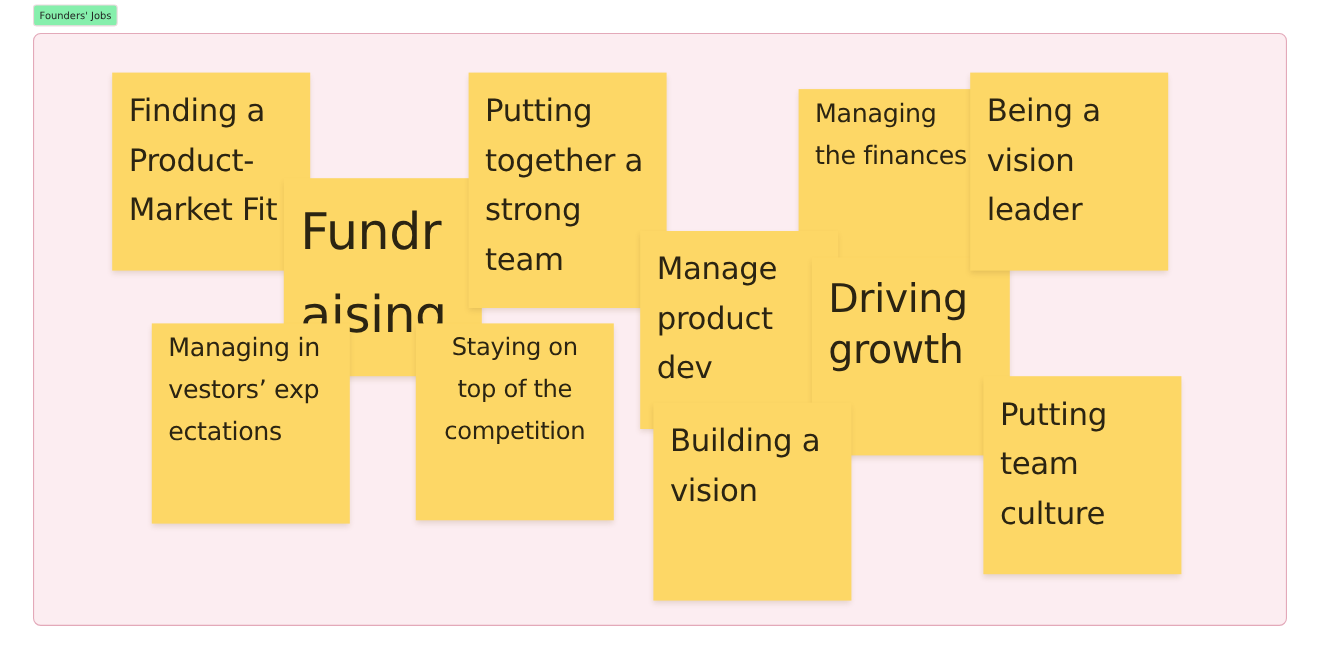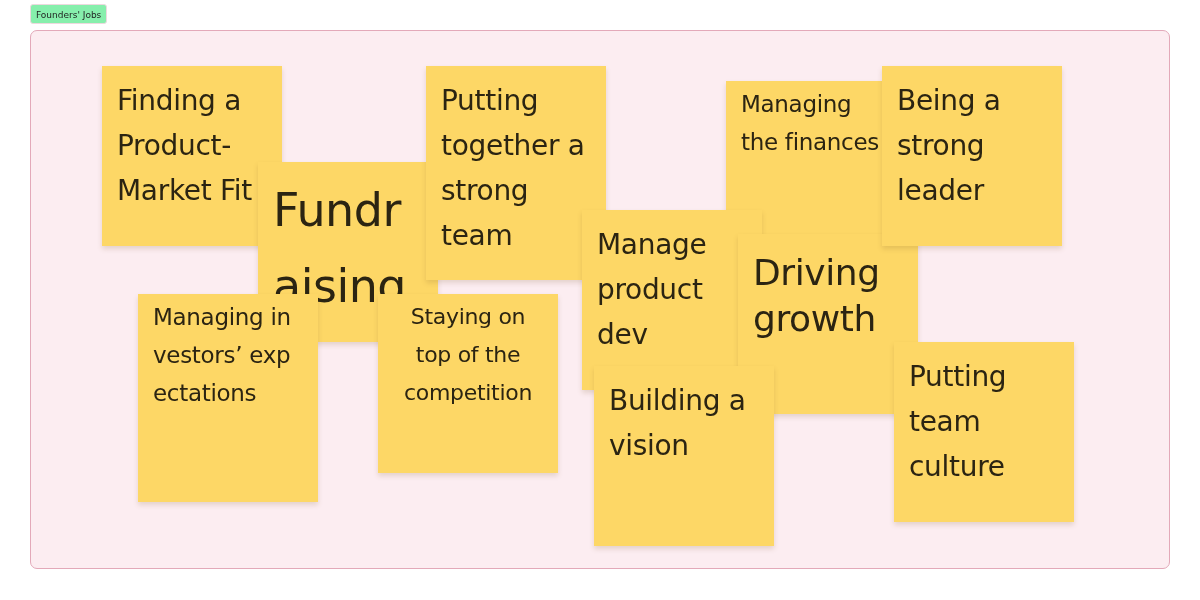--- a/index.html
+++ b/index.html
@@ -41,42 +41,42 @@
 </div>
 
 <div class="note s48" style="left:258px; top:162px; z-index:2;">
   <span class="txt">Fundraising</span>
 </div>
 
 <div class="note s28" style="left:426px; top:66px; height:214px; z-index:3;">
   <span class="txt">Putting together a strong team</span>
 </div>
 
-<div class="note s24" style="left:138px; top:294px; height:208px; z-index:4; font-size:23px; line-height:38px;">
+<div class="note s24" style="left:138px; top:294px; height:182px; z-index:4; font-size:23px; line-height:38px;">
   <span class="txt" style="word-break:break-all;">Managing investors’ expectations</span>
 </div>
 
 <div class="note s24" style="left:378px; top:294px; height:179px; z-index:4;text-align:center;">
   <span class="txt">Staying on top of the competition</span>
 </div>
 
 <div class="note s24" style="left:726px; top:81px; z-index:5; font-size:23px; white-space:normal;">
   <span class="txt">Managing the finances</span>
 </div>
 
 <div class="note s28" style="left:582px; top:210px; z-index:6;">
   <span class="txt">Manage product dev</span>
 </div>
 
 <div class="note s38" style="left:738px; top:234px; z-index:7;">
   <span class="txt">Driving growth</span>
 </div>
 
 <div class="note s28" style="left:882px; top:66px; z-index:8;">
-  <span class="txt">Being a strong leader</span>
+  <span class="txt">Being a vision leader</span>
 </div>
 
 <div class="note s28" style="left:594px; top:366px; z-index:9;">
   <span class="txt">Building a vision</span>
 </div>
 
 <div class="note s28" style="left:894px; top:342px; z-index:9;">
   <span class="txt">Putting team culture</span>
 </div>
 

